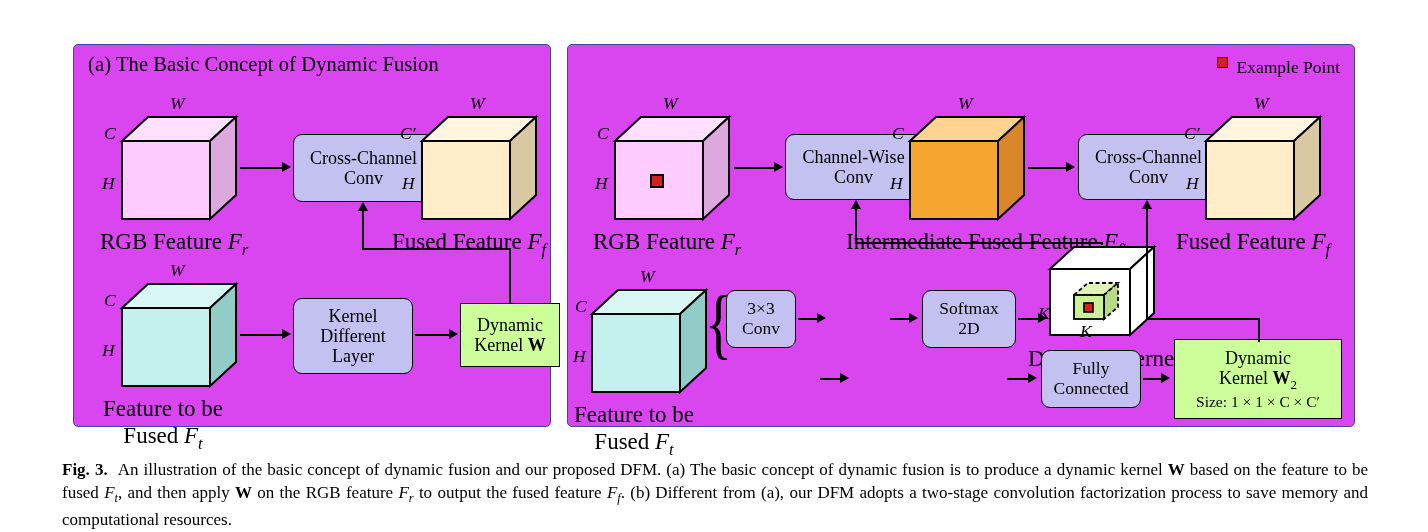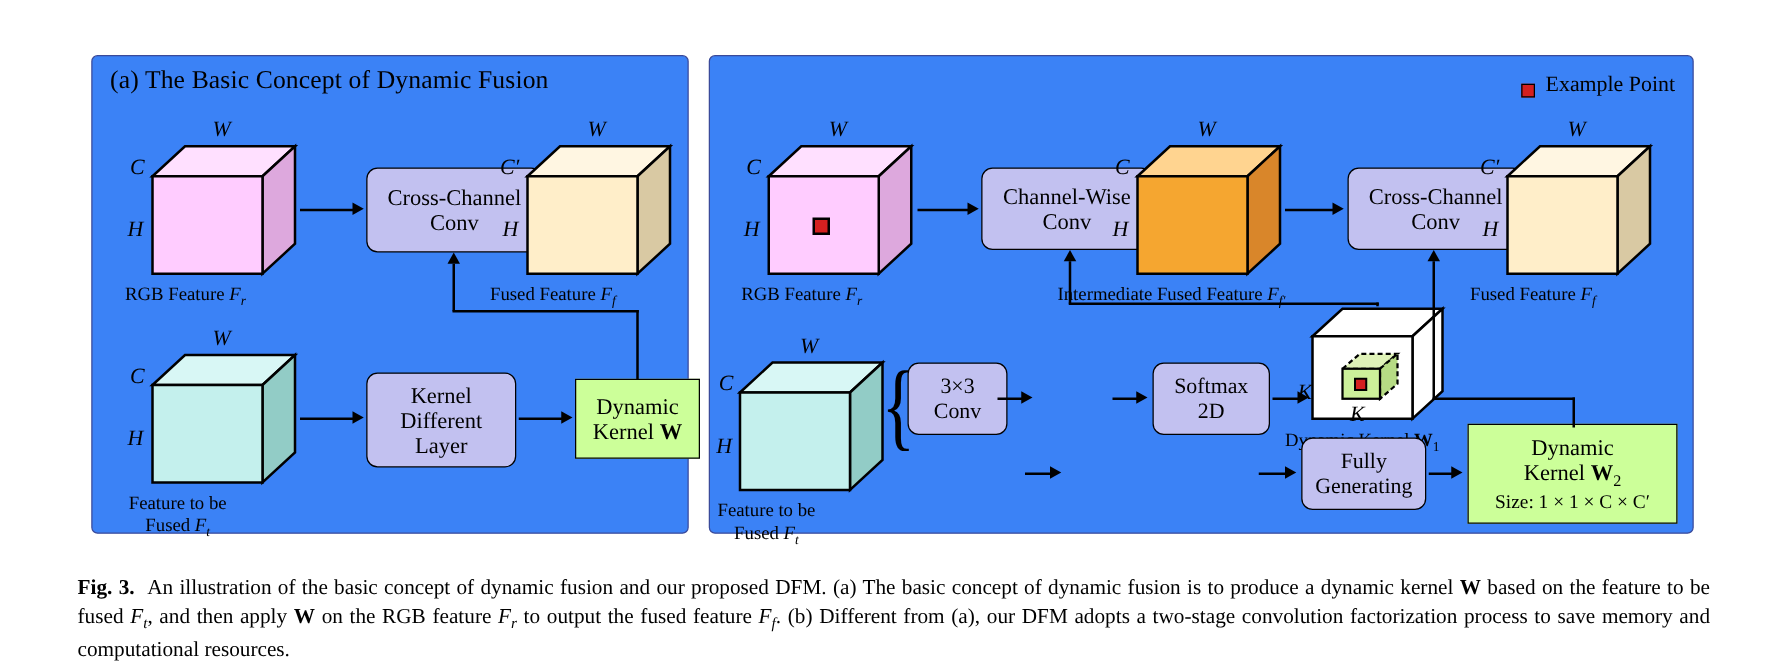--- a/index.html
+++ b/index.html
@@ -15,21 +15,21 @@
   }
   .figure-area {
     position: absolute;
     left: 0; top: 0;
     width: 1428px; height: 440px;
   }
   .panel {
     position: absolute;
     border: 1.6px solid #3a4a9a;
     border-radius: 5px;
-    background: #3b82f6;
+    background: #d946ef;
     box-sizing: border-box;
   }
   #panel-a { left: 73px; top: 44px; width: 478px; height: 383px; }
   #panel-b { left: 567px; top: 44px; width: 788px; height: 383px; }
 
   .panel-title {
     position: absolute;
     font-size: 20.5px;
     letter-spacing: 0.1px;
     white-space: nowrap;
@@ -70,21 +70,21 @@
   .cube svg { display: block; overflow: visible; }
 
   .lbl {
     position: absolute;
     font-size: 17.5px;
     white-space: nowrap;
   }
   .lbl.ital { font-style: italic; }
   .caption-lbl {
     position: absolute;
-    font-size: 15px;
+    font-size: 23px;
     white-space: nowrap;
     text-align: center;
     line-height: 1.18;
   }
   .harrow { position: absolute; height: 2.2px; background: #000; }
   .varrow { position: absolute; width: 2.2px; background: #000; }
   .ahead-r, .ahead-u {
     position: absolute;
     width: 0; height: 0;
   }
@@ -103,21 +103,21 @@
     position: absolute;
     font-size: 78px;
     line-height: 1;
     font-family: "Liberation Serif", serif;
     transform: scaleX(0.72);
   }
 
   .legend {
     position: absolute;
     display: flex;
-    align-items: flex-end;
+    align-items: flex-start;
     gap: 8px;
     font-size: 17.5px;
     white-space: nowrap;
   }
   .legend-swatch {
     width: 9px; height: 9px;
     background: #d42020;
     border: 1.2px solid #000;
     display: inline-block;
   }
@@ -318,21 +318,21 @@
     <div class="caption-lbl" style="left:6px; top:356px;">
       <div><span>Feature to be</span></div>
       <div>
         <span>Fused</span>
         <i>F</i><sub><i>t</i></sub>
       </div>
     </div>
 
     <div class="brace" style="left:132px; top:240px;">{</div>
 
-    <div class="node proc small" style="left:158px; top:245px; width:80px; height:58px;">
+    <div class="node proc small" style="left:158px; top:245px; width:70px; height:58px;">
       <span>3×3</span>
       <span>Conv</span>
     </div>
     <div class="harrow" style="left:230px; top:273px; width:22px;"></div>
     <div class="ahead-r" style="left:249px; top:268px;"></div>
 
     <div class="harrow" style="left:322px; top:273px; width:22px;"></div>
     <div class="ahead-r" style="left:341px; top:268px;"></div>
 
     <div class="node proc small" style="left:354px; top:245px; width:94px; height:58px;">
@@ -367,21 +367,21 @@
     <div class="ahead-u" style="left:283px; top:155px;"></div>
 
     <div class="harrow" style="left:252px; top:333px; width:23px;"></div>
     <div class="ahead-r" style="left:272px; top:328px;"></div>
 
     <div class="harrow" style="left:439px; top:333px; width:24px;"></div>
     <div class="ahead-r" style="left:460px; top:328px;"></div>
 
     <div class="node proc small" style="left:473px; top:305px; width:100px; height:58px;">
       <span>Fully</span>
-      <span>Generating</span>
+      <span>Connected</span>
     </div>
     <div class="harrow" style="left:575px; top:333px; width:21px;"></div>
     <div class="ahead-r" style="left:593px; top:328px;"></div>
 
     <div class="node kernel" style="left:606px; top:294px; width:168px; height:80px;">
       <span>Dynamic</span>
       <span>
         <span>Kernel</span>
         <b>W</b><sub>2</sub>
       </span>

